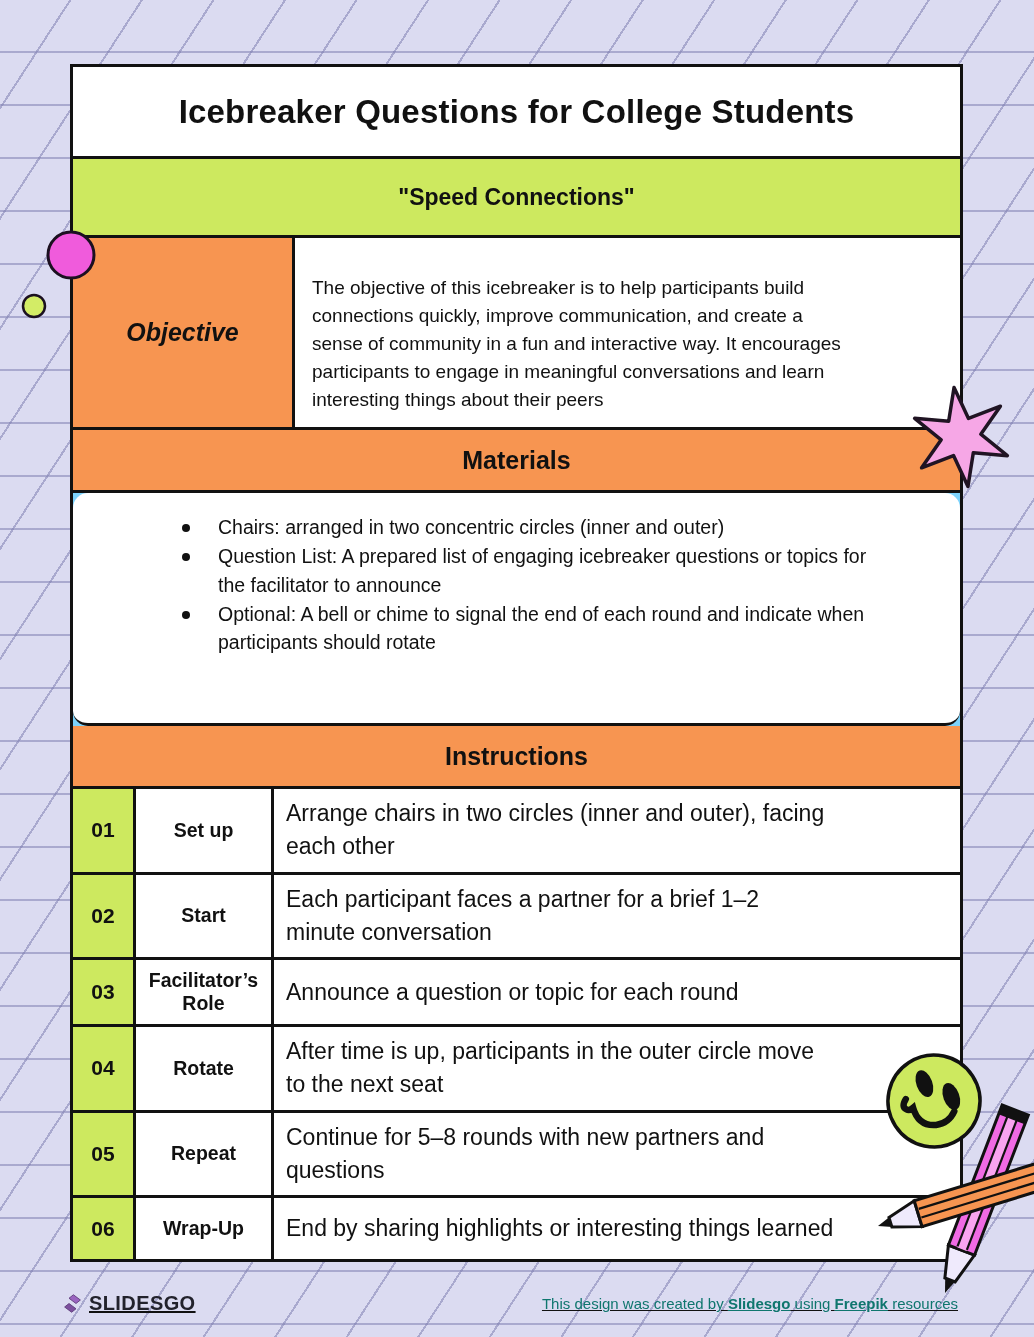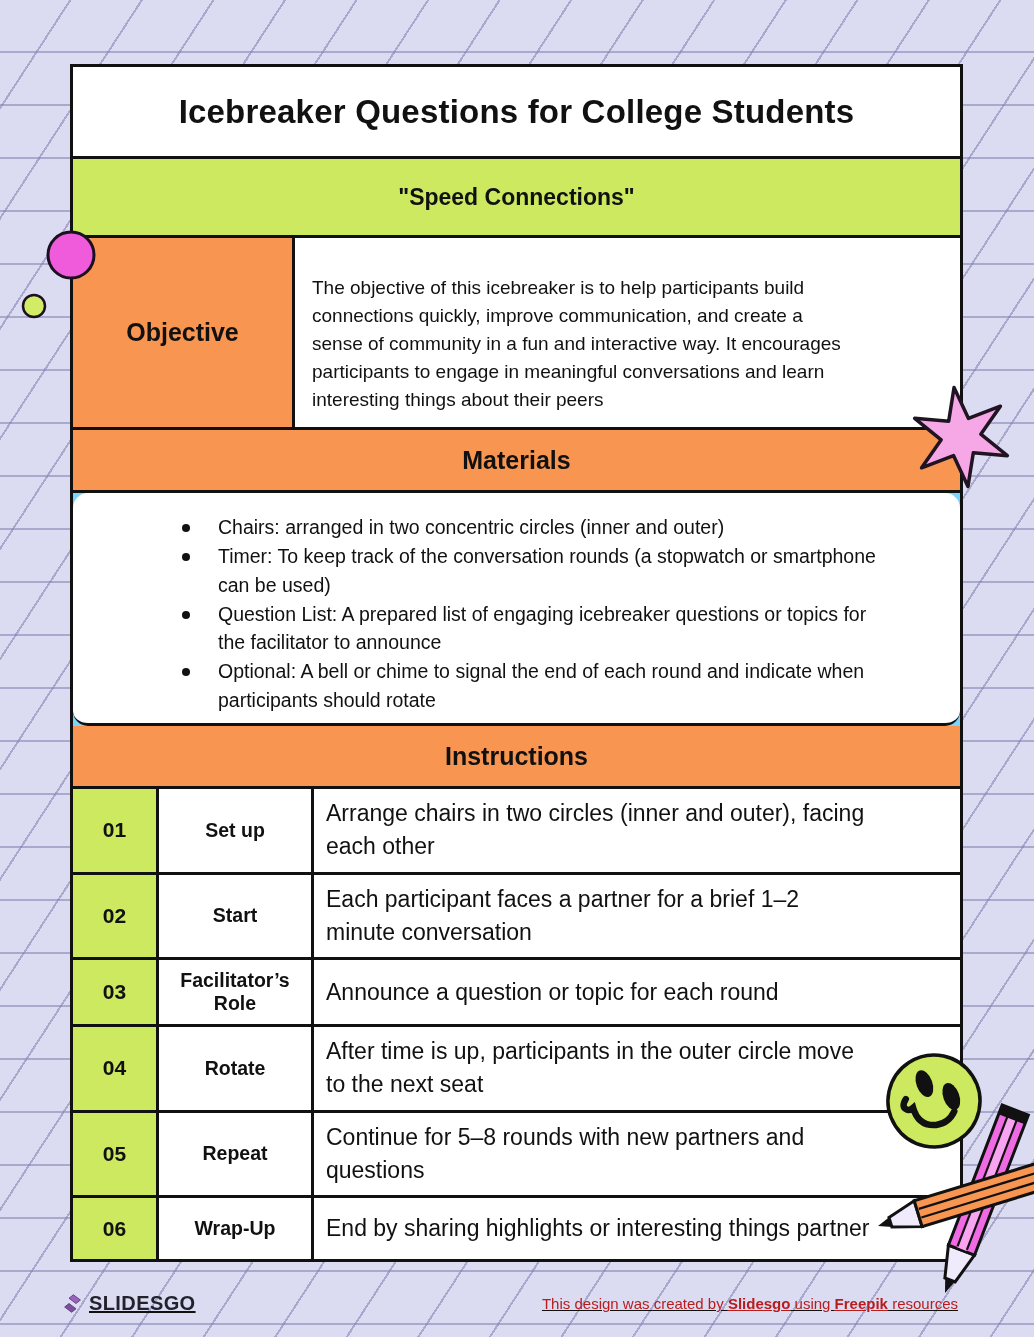--- a/index.html
+++ b/index.html
@@ -16,42 +16,42 @@
     box-sizing:border-box;border:3px solid #111;background:#7dd3fc;z-index:2;
     display:flex;flex-direction:column;
   }
   .sec{box-sizing:border-box;border-bottom:3px solid #111;flex:none;}
   .title-row{height:92px;display:flex;align-items:center;justify-content:center;background:#fff;}
   .title-row h1{margin:0;font-size:33px;font-weight:bold;letter-spacing:.2px;}
   .subtitle-row{height:79px;display:flex;align-items:center;justify-content:center;background:#cde95f;}
   .subtitle-row h2{margin:0;font-size:23px;font-weight:bold;}
   .objective-row{height:192px;display:flex;background:#fff;}
   .objective-label{width:222px;box-sizing:border-box;border-right:3px solid #111;background:#f79551;
-    display:flex;align-items:center;justify-content:center;font-size:25px;font-weight:bold;}
+    display:flex;align-items:center;justify-content:center;font-size:25px;font-weight:bold;font-style:italic;}
   .objective-text{flex:1;padding:36px 14px 12px 17px;font-size:19px;line-height:1.47;white-space:pre-line;}
   .band{height:63px;background:#f79551;display:flex;align-items:center;justify-content:center;
     font-size:25px;font-weight:bold;}
   .materials-body{height:233px;background:#fff;padding:20px 30px 0 107px;border-radius:15px;}
   .materials-body ul{list-style:none;margin:0;padding:0;}
   .materials-body li{position:relative;padding-left:38px;font-size:19.5px;line-height:1.48;white-space:pre-line;}
   .materials-body li::before{content:"";position:absolute;left:2px;top:11px;width:8px;height:8px;border-radius:50%;background:#111;}
   .table{flex:1;display:flex;flex-direction:column;}
   .trow{display:flex;box-sizing:border-box;border-bottom:3px solid #111;flex:1;background:#fff;}
   .trow:last-child{border-bottom:none;}
-  .cell-num{width:86px;box-sizing:border-box;border-right:3px solid #111;background:#cde95f;
+  .cell-num{width:63px;box-sizing:border-box;border-right:3px solid #111;background:#cde95f;
     display:flex;align-items:center;justify-content:center;font-size:21px;font-weight:bold;}
-  .cell-label{width:155px;box-sizing:border-box;border-right:3px solid #111;
+  .cell-label{width:138px;box-sizing:border-box;border-right:3px solid #111;
     display:flex;align-items:center;justify-content:center;text-align:center;
     font-size:19.5px;font-weight:bold;line-height:1.2;padding:4px 6px;}
   .cell-desc{flex:1;display:flex;align-items:center;padding:8px 60px 8px 12px;
     font-size:23px;line-height:1.45;white-space:pre-line;}
   .footer{position:absolute;left:62px;right:76px;top:1292px;display:flex;justify-content:space-between;align-items:center;z-index:4;text-decoration:underline;}
   .brand{display:flex;align-items:center;gap:6px;}
   .brand-text{font-size:20px;font-weight:bold;letter-spacing:.4px;color:#22222c;}
-  .credit{font-size:15px;color:#b91c1c;}
+  .credit{font-size:15px;color:#0f766e;}
   .credit b{text-decoration:underline;}
   .deco{position:absolute;inset:0;z-index:6;pointer-events:none;}
 </style>
 </head>
 <body>
 
 <div class="document">
 
   <div class="sec title-row">
     <h1>Icebreaker Questions for College Students</h1>
@@ -68,22 +68,20 @@
 sense of community in a fun and interactive way. It encourages
 participants to engage in meaningful conversations and learn
 interesting things about their peers</div>
   </div>
 
   <div class="sec band">Materials</div>
 
   <div class="sec materials-body">
     <ul>
       <li>Chairs: arranged in two concentric circles (inner and outer)</li>
-      <li>Timer: To keep track of the conversation rounds (a stopwatch or smartphone
-can be used)</li>
       <li>Question List: A prepared list of engaging icebreaker questions or topics for
 the facilitator to announce</li>
       <li>Optional: A bell or chime to signal the end of each round and indicate when
 participants should rotate</li>
     </ul>
   </div>
 
   <div class="sec band">Instructions</div>
 
   <div class="table">
@@ -112,21 +110,21 @@
     </div>
     <div class="trow">
       <div class="cell-num">05</div>
       <div class="cell-label">Repeat</div>
       <div class="cell-desc">Continue for 5–8 rounds with new partners and
 questions</div>
     </div>
     <div class="trow">
       <div class="cell-num">06</div>
       <div class="cell-label">Wrap-Up</div>
-      <div class="cell-desc">End by sharing highlights or interesting things partner</div>
+      <div class="cell-desc">End by sharing highlights or interesting things learned</div>
     </div>
   </div>
 </div>
 
 <svg class="deco" width="1034" height="1337" viewBox="0 0 1034 1337">
 
   <circle cx="71" cy="255" r="23" fill="#F05BDC" stroke="#1b1020" stroke-width="3"></circle>
 
   <circle cx="34" cy="306" r="11" fill="#D3EC66" stroke="#1b1020" stroke-width="2.5"></circle>
 

